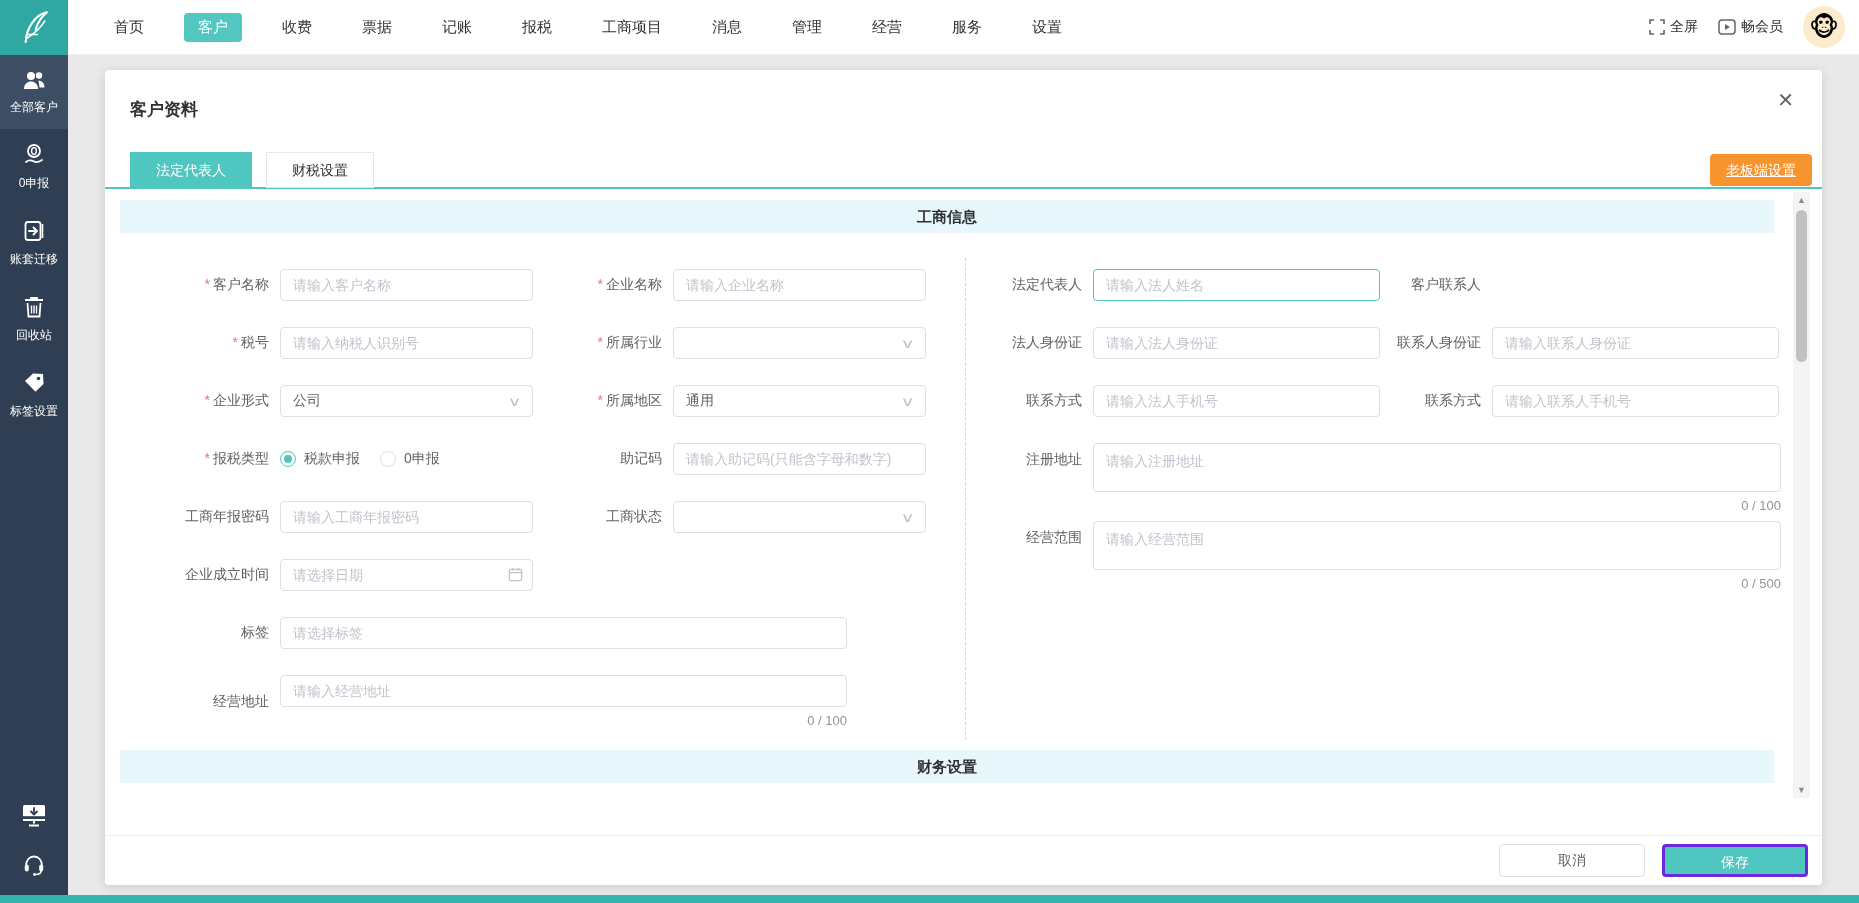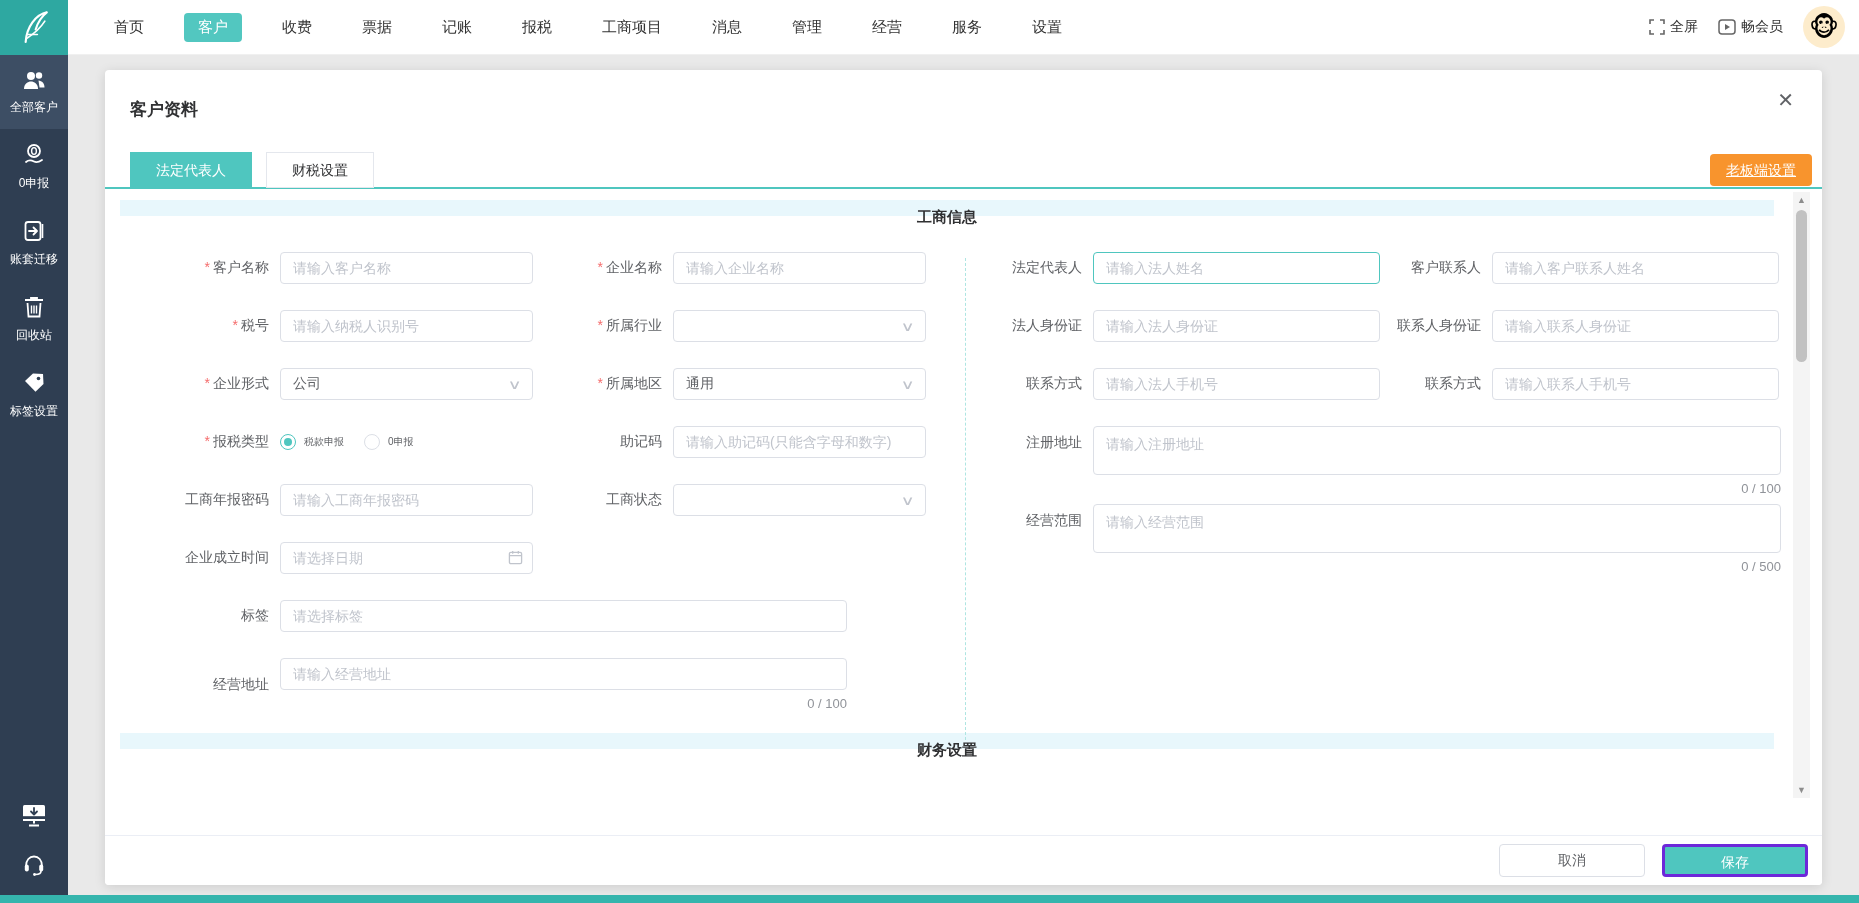--- a/index.html
+++ b/index.html
@@ -38,21 +38,21 @@
          background:#fff; border:1px solid #e4e7ed; cursor:pointer; }
   .tab.active { background:#4fc6bf; color:#fff; border-color:#4fc6bf; }
   .tab + .tab { margin-left:14px; }
   .tab-line { position:absolute; left:0; right:0; top:117px; height:2px; background:#4fc6bf; }
   .boss-btn { position:absolute; right:10px; top:84px; height:32px; line-height:32px; padding:0 16px;
               background:#f8942d; color:#fff; font-size:14px; border-radius:4px; cursor:pointer; z-index:4;text-decoration:underline; }
 
   
   .scroll-area { position:absolute; left:0; top:122px; width:1717px; height:608px; overflow:hidden; }
   .scroll-content { margin:8px 48px 0 15px; position:relative; }
-  .section-bar { height:16px; line-height:33px; background:#e8f7fc; text-align:center;
+  .section-bar { height:33px; line-height:33px; background:#e8f7fc; text-align:center;
                  font-size:15px; font-weight:bold; color:#303133; }
   .divider-dashed { position:absolute; left:845px; top:58px; height:482px; border-left:1px dashed #aee5e2; }
 
   .form-wrap { display:flex; padding-top:36px; }
   .half-left { width:845px; flex:0 0 auto; padding-left:10px; }
   .half-right { flex:1; padding-left:22px; }
 
   .frow { display:flex; margin-bottom:26px; }
   .field { display:flex; align-items:center; }
   .field.top { align-items:flex-start; }
@@ -70,21 +70,21 @@
   .sel-val { color:#606266; } .sel-val:empty::before { content:"\00a0"; }
   .chev { color:#c0c4cc; font-size:13px; transform:scaleX(1.5); }
   .date-wrap { position:relative; }
   .date-wrap .cal { position:absolute; right:10px; top:8px; }
 
   .radio-group { display:flex; align-items:center; height:32px; }
   .radio { width:16px; height:16px; border-radius:50%; border:1px solid #dcdfe6; background:#fff;
            display:inline-flex; align-items:center; justify-content:center; cursor:pointer; flex:0 0 auto; }
   .radio.checked { border:1.5px solid #4fc6bf; }
   .radio .dot { width:8px; height:8px; border-radius:50%; background:#4fc6bf; }
-  .radio-label { font-size:10px; color:#606266; margin:0 20px 0 8px; }
+  .radio-label { font-size:14px; color:#606266; margin:0 20px 0 8px; }
 
   .stack { display:flex; flex-direction:column; }
   .counter { font-size:13px; color:#909399; text-align:right; margin-top:6px; }
   textarea.ipt { resize:none; padding-top:8px; height:auto; line-height:1.4; }
   .ta-reg { width:688px; height:110px; }
   .ta-scope { width:688px; height:88px; }
   .finance-bar { margin-top:22px; }
 
   
   .vscroll { position:absolute; right:12px; top:122px; width:17px; height:606px; background:#f4f4f4;
@@ -334,21 +334,20 @@
           </div>
 
           <div class="half-right">
             <div class="frow">
               <div class="field">
                 <span class="flabel lw95"><span>法定代表人</span></span>
                 <input class="ipt w285 focused" placeholder="请输入法人姓名" style="">
               </div>
               <div class="field">
                 <span class="flabel lw100"><span>客户联系人</span></span>
-                <input class="ipt w285" placeholder="请输入客户联系人姓名" style="">
               </div>
             </div>
             <div class="frow">
               <div class="field">
                 <span class="flabel lw95"><span>法人身份证</span></span>
                 <input class="ipt w285" placeholder="请输入法人身份证" style="">
               </div>
               <div class="field">
                 <span class="flabel lw100"><span>联系人身份证</span></span>
                 <input class="ipt w285" placeholder="请输入联系人身份证" style="">

